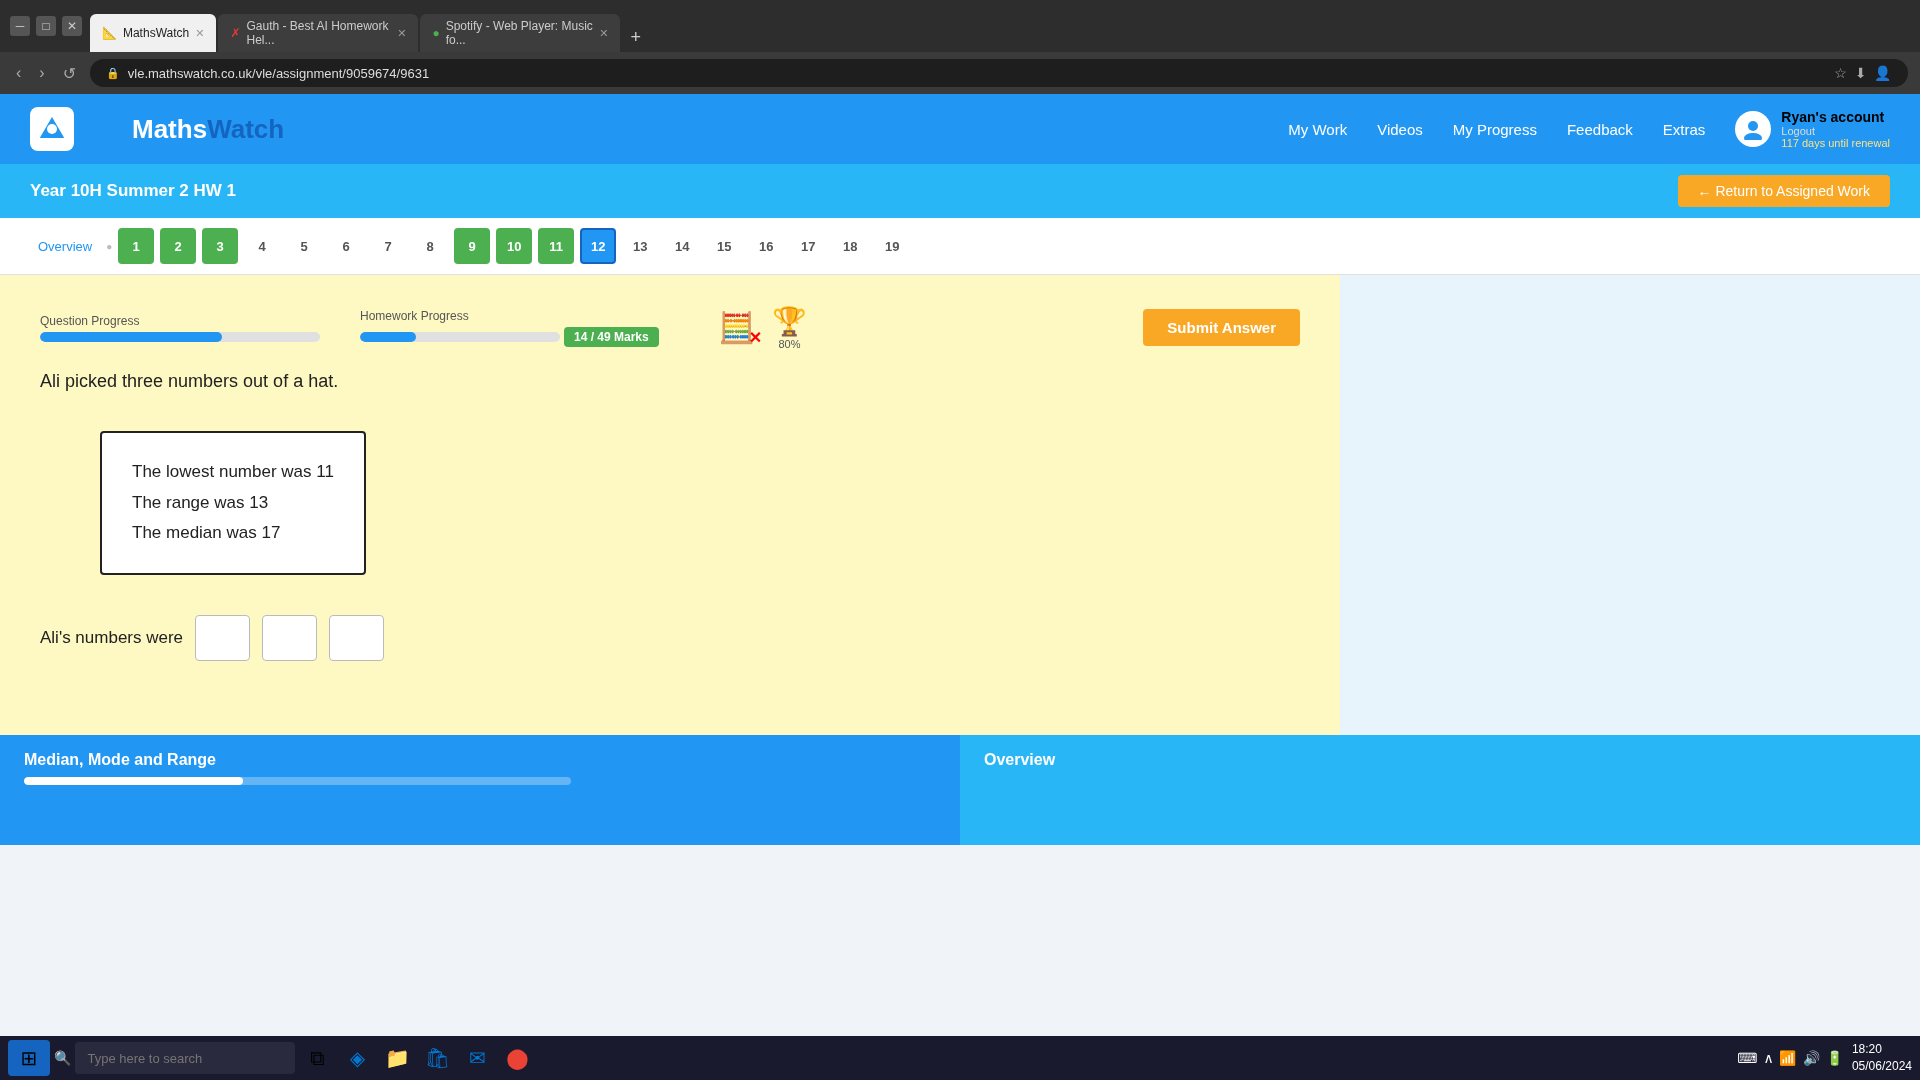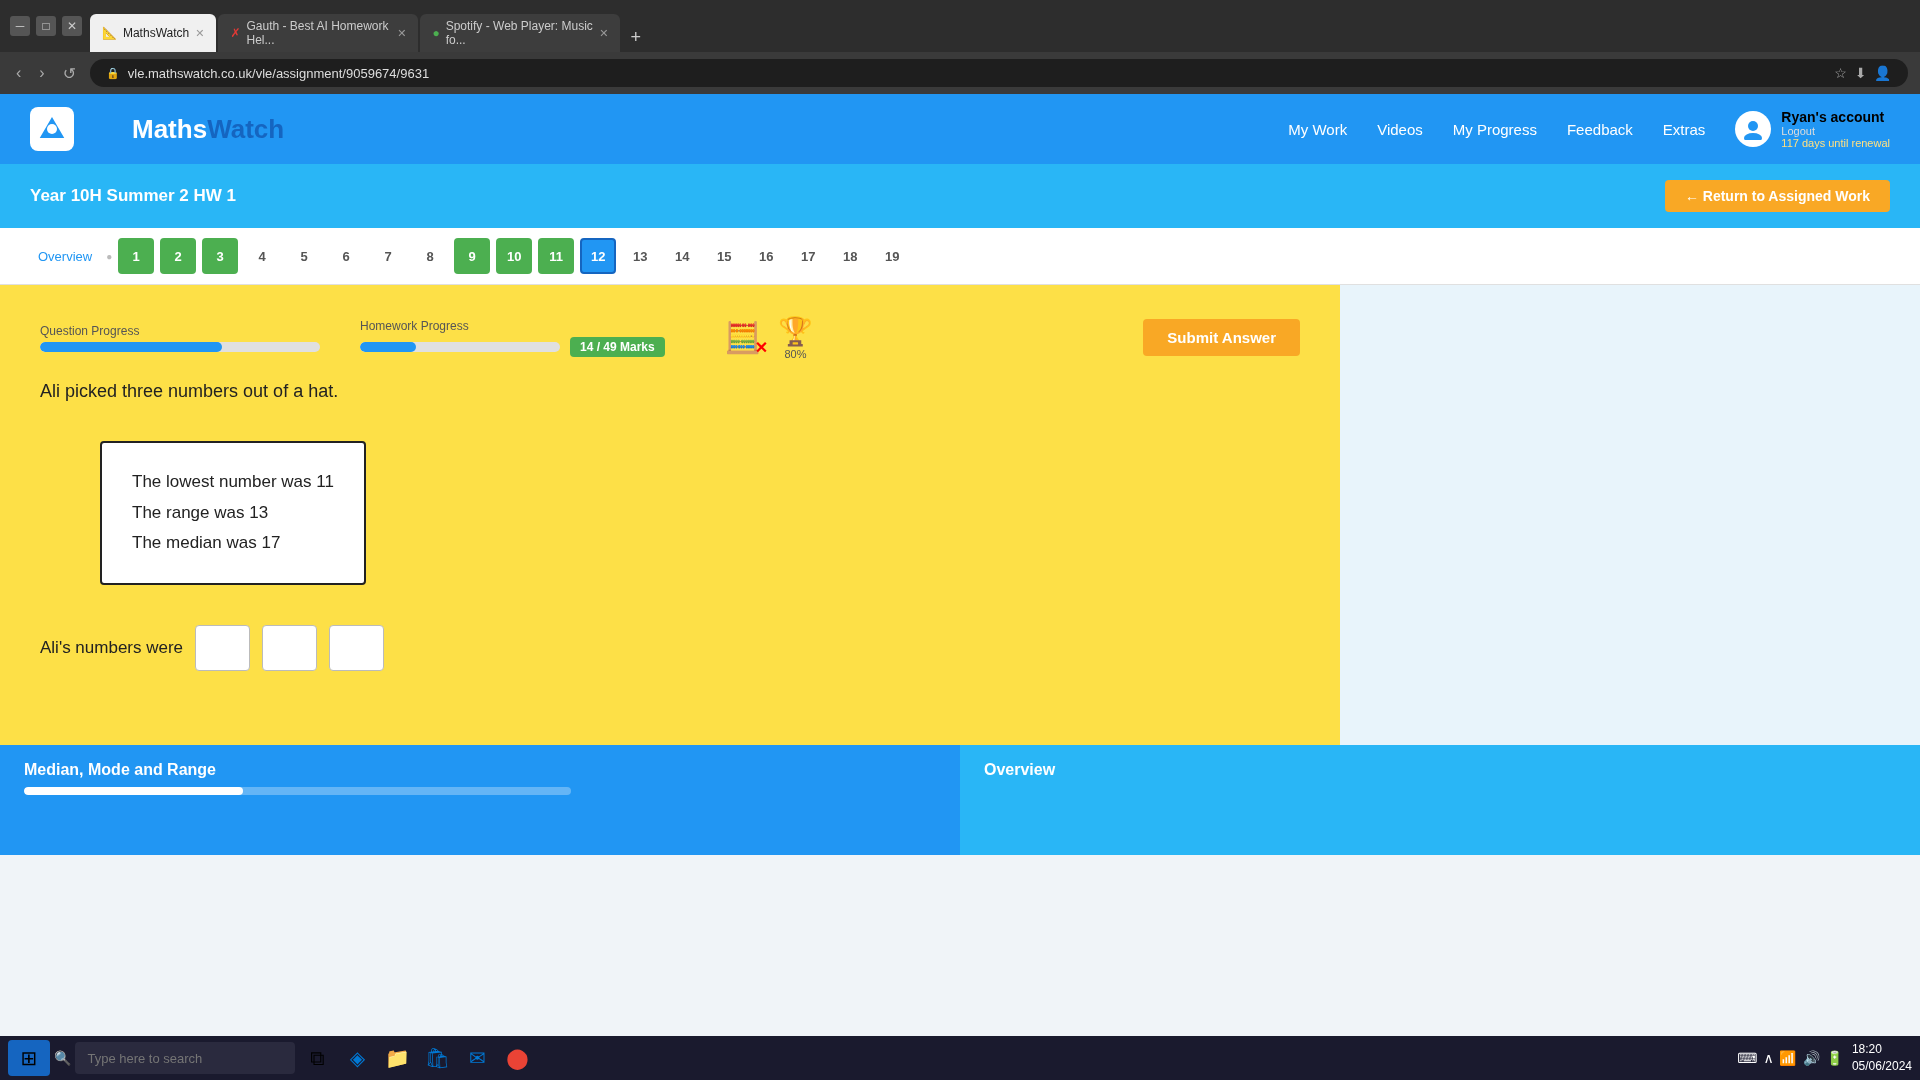--- a/index.html
+++ b/index.html
@@ -140,40 +140,40 @@
       color: #2196f3;
     }
     .user-info { display: flex; flex-direction: column; }
     .user-name { color: #000000; font-size: 14px; font-weight: bold; }
     .user-logout { color: #ddd; font-size: 11px; cursor: pointer; }
     .user-renewal { color: #ffe082; font-size: 11px; }
 
     
     .assignment-bar {
       background: #29b6f6;
-      height: 64px;
+      height: 54px;
       display: flex;
       align-items: center;
       padding: 0 30px;
     }
     .assignment-title {
       color: white;
       font-size: 17px;
       font-weight: bold;
     }
     .return-btn {
       margin-left: auto;
       background: #f9a825;
       color: white;
       border: none;
       padding: 8px 20px;
       border-radius: 4px;
       font-size: 14px;
       cursor: pointer;
-      font-weight: bold;
+      font-weight: normal;
     }
 
     
     .question-nav {
       background: white;
       padding: 10px 30px;
       display: flex;
       align-items: center;
       gap: 6px;
       border-bottom: 1px solid #e0e0e0;
@@ -199,21 +199,21 @@
     .q-nav-dot { color: #bbb; font-size: 10px; }
 
     
     .main-content {
       display: flex;
       background: #f5f7fa;
     }
     .question-area {
       flex: 1;
       padding: 30px 40px;
-      background: #fde047;
+      background: #fef9c3;
       min-height: 460px;
     }
     .progress-label { font-size: 12px; color: #555; margin-bottom: 4px; }
     .progress-bar-container {
       width: 280px;
       height: 10px;
       background: #e0e0e0;
       border-radius: 5px;
       overflow: hidden;
     }
@@ -500,21 +500,21 @@
     
     <div style="display:flex; align-items:center; gap:40px; margin-bottom:18px;">
       <div>
         <div class="progress-label">Question Progress</div>
         <div class="progress-bar-container">
           <div class="progress-bar-fill" style="width:65%;"></div>
         </div>
       </div>
       <div>
         <div class="progress-label">Homework Progress</div>
-        <div style="display:flex; align-items:center; gap:10px;">
+        <div style="display:flex; align-items:center; gap:4px;">
           <div class="progress-bar-container" style="width:200px;">
             <div class="progress-bar-fill" style="width:28%;"></div>
           </div>
           <span class="progress-badge">14 / 49 Marks</span>
         </div>
       </div>
       <div style="display:flex; align-items:center; gap:16px; margin-left:20px;">
         <div class="calculator-icon">
           🧮
           <span class="calc-cross">✕</span>

